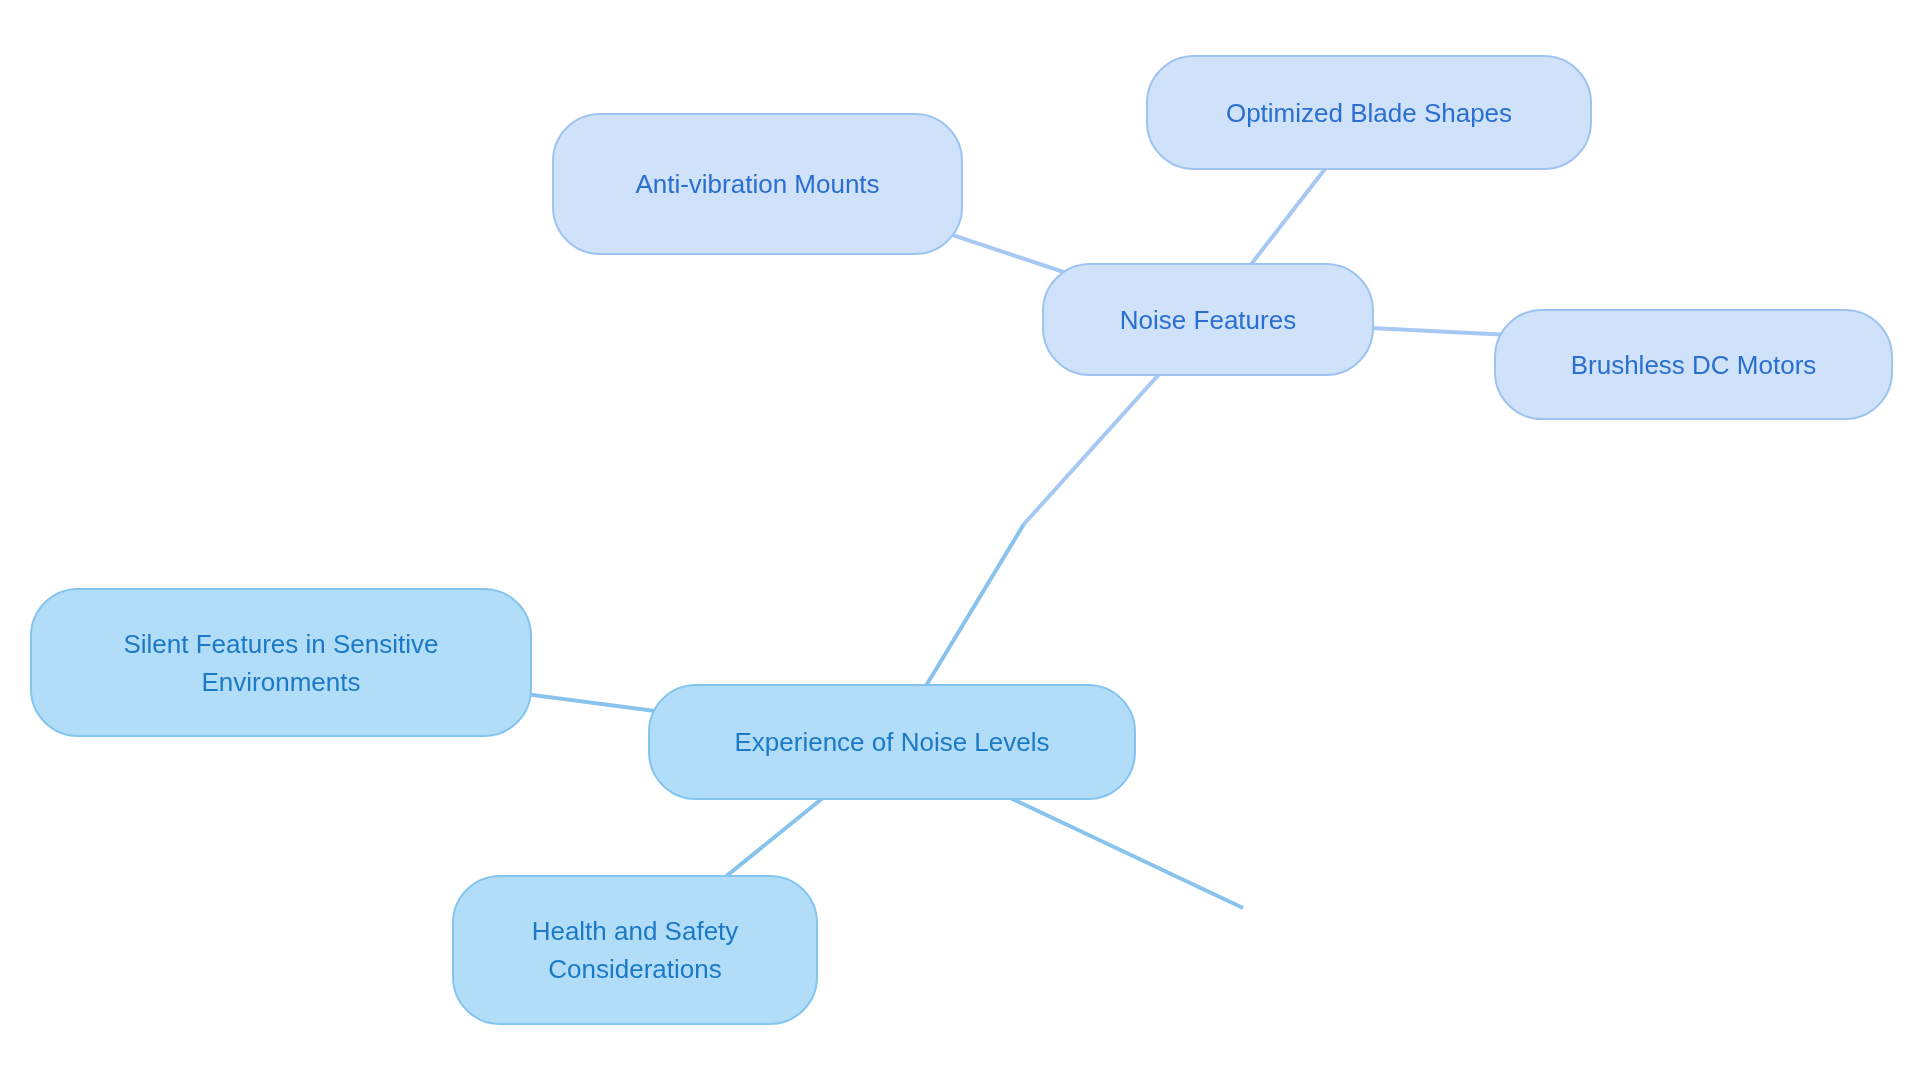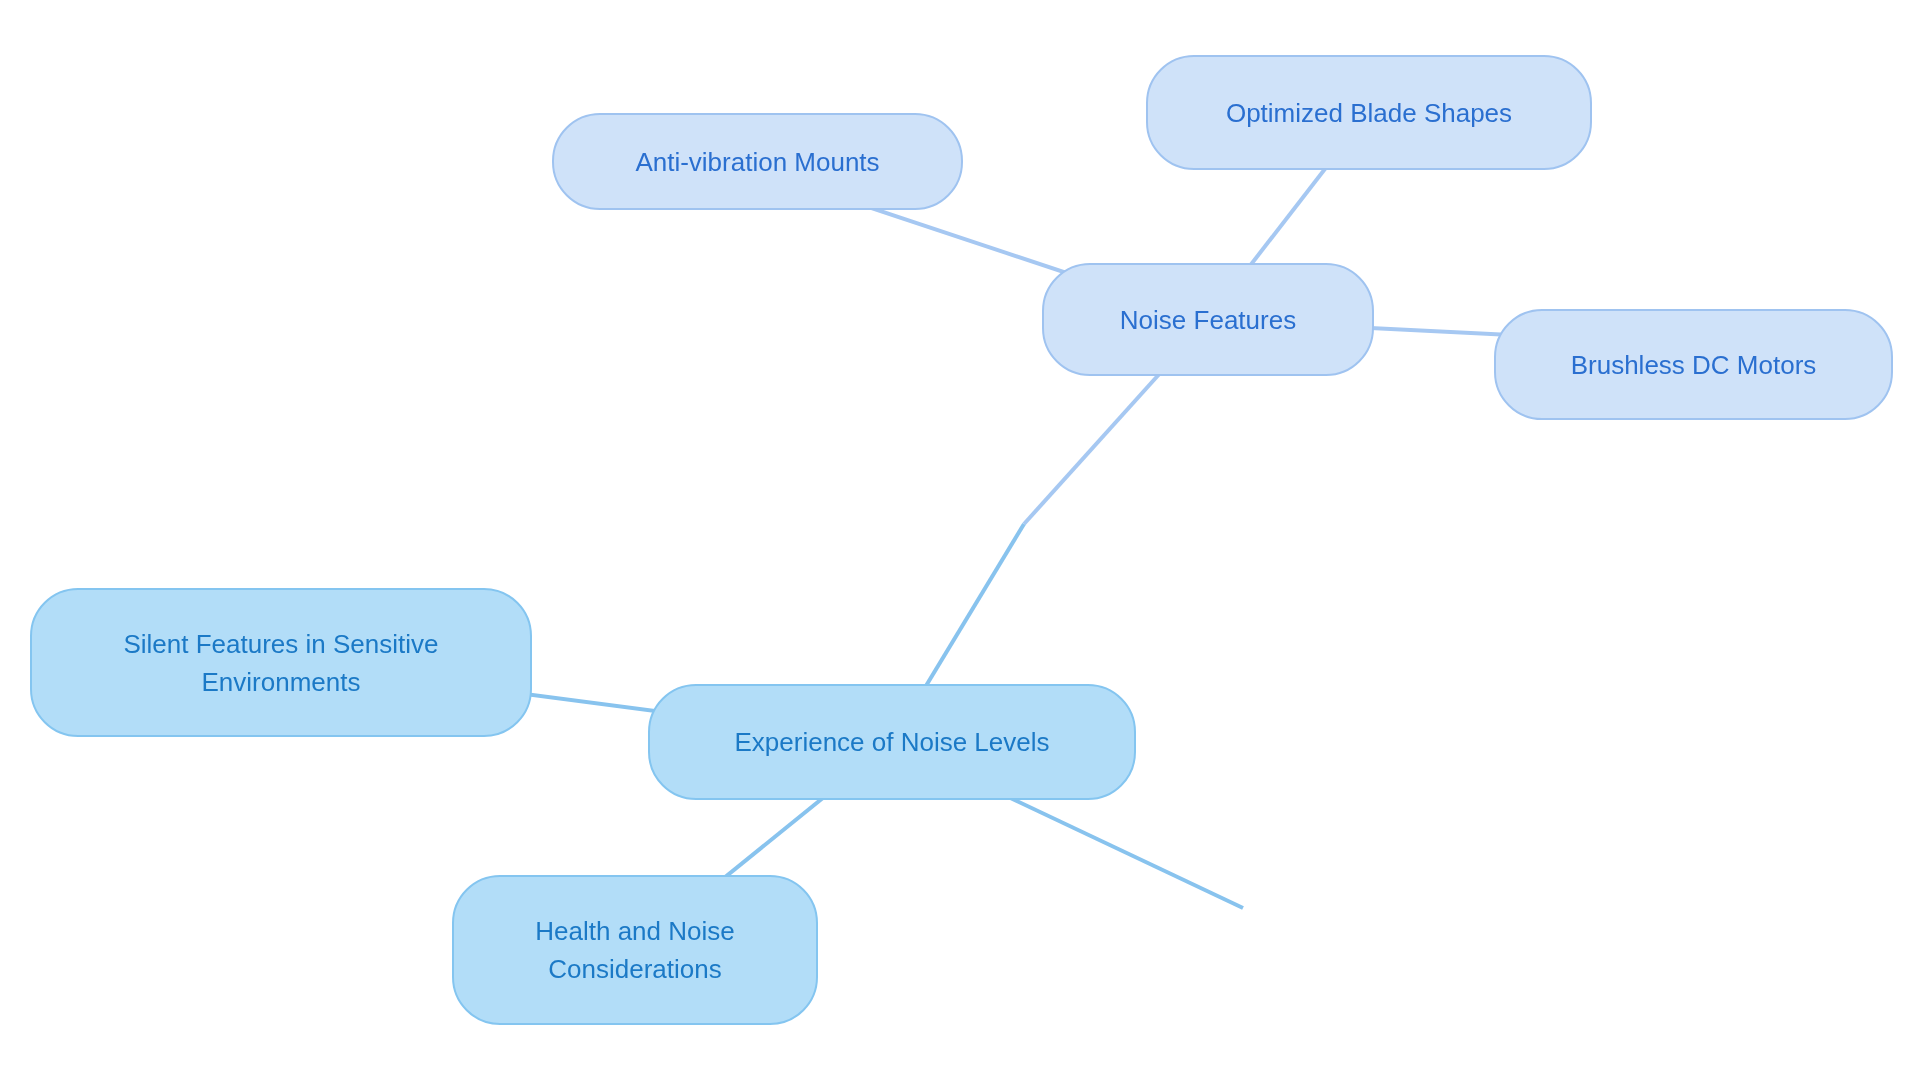--- a/index.html
+++ b/index.html
@@ -27,21 +27,21 @@
   }
   .node.b1{background:var(--b1-fill);border:2px solid var(--b1-border);color:var(--b1-text);}
   .node.b2{background:var(--b2-fill);border:2px solid var(--b2-border);color:var(--b2-text);}
   .node.root{
     background:var(--root-fill);color:var(--root-text);
     border:1px solid #2a313b;border-radius:54px;
   }
   
   #n-root   {left:770px; top:470px; width:508px;height:107px;}
   #n-design {left:1042px;top:263px; width:332px;height:113px;}
-  #n-anti   {left:552px; top:113px; width:411px;height:97px;}
+  #n-anti   {left:552px; top:113px; width:411px;height:142px;}
   #n-opt    {left:1146px;top:55px;  width:446px;height:115px;}
   #n-brush  {left:1494px;top:289px; width:399px;height:111px;margin-top:20px;}
   #n-imp    {left:648px; top:684px; width:488px;height:116px;}
   #n-silent {left:30px;  top:588px; width:502px;height:149px;}
   #n-health {left:452px; top:875px; width:366px;height:150px;}
   #n-impact {left:1000px;top:852px; width:486px;height:111px;}
 </style>
 </head>
 <body>
 
@@ -72,16 +72,16 @@
     <span>Brushless DC Motors</span>
   </div>
 
   <div class="node b2" id="n-imp">
     <span>Experience of Noise Levels</span>
   </div>
   <div class="node b2" id="n-silent">
     <span>Silent Features in Sensitive Environments</span>
   </div>
   <div class="node b2" id="n-health">
-    <span>Health and Noise Considerations</span>
+    <span>Health and Safety Considerations</span>
   </div>
 
 </div>
 
 </body></html>

